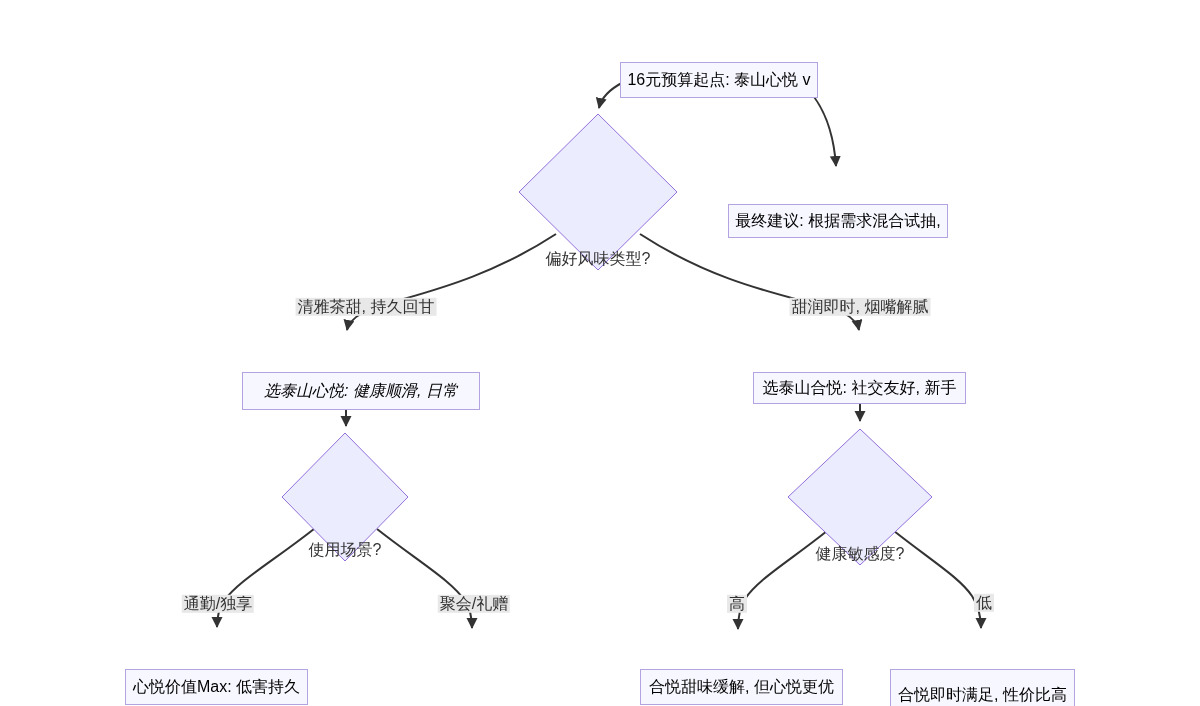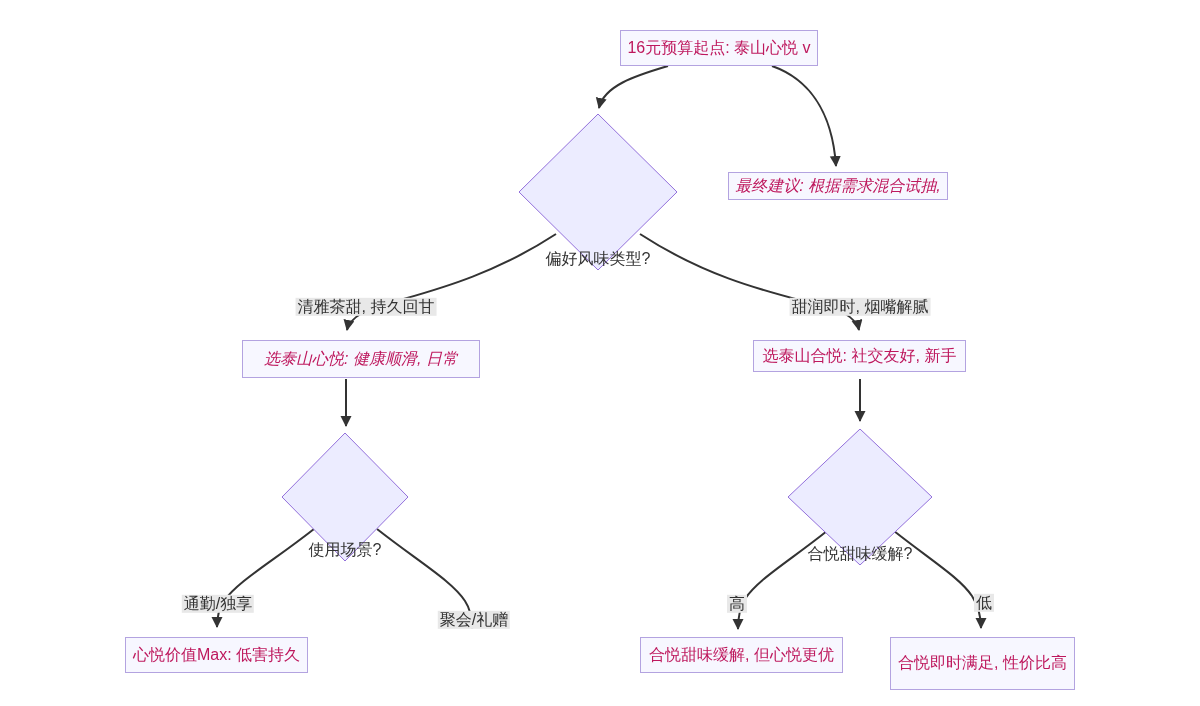--- a/index.html
+++ b/index.html
@@ -28,24 +28,25 @@
     stroke-width: 2px;
   }
   .rect-node {
     position: absolute;
     box-sizing: border-box;
     background: #f7f7ff;
     border: 1px solid #b3a3e0;
     display: flex;
     align-items: center;
     justify-content: center;
-    color: #be185d;
+    color: #000000;
     font-size: 16px;
     white-space: nowrap;
     z-index: 2;
+    margin-top: 32px;
   }
   .diamond-node {
     position: absolute;
     display: flex;
     align-items: flex-end;
     justify-content: center;
     color: #333333;
     font-size: 16px;
     white-space: nowrap;
     z-index: 2;
@@ -98,21 +99,21 @@
     <path class="edge" d="M 314 529 C 272 562, 238 581, 224 601 C 218 610, 217 619, 217 627" marker-end="url(#arrow)"></path>
     <path class="edge" d="M 377 529 C 419 562, 452 581, 465 601 C 471 610, 472 619, 472 628" marker-end="url(#arrow)"></path>
     <path class="edge" d="M 827 531 C 788 562, 757 580, 745 599 C 739 609, 738 618, 738 629" marker-end="url(#arrow)"></path>
     <path class="edge" d="M 894 531 C 932 561, 960 578, 972 596 C 979 607, 981 617, 981 628" marker-end="url(#arrow)"></path>
   </svg>
 
   <div class="rect-node" style="left:620px; top:30px; width:198px; height:36px;">
     <span class="node-label">16元预算起点: 泰山心悦 v</span>
   </div>
 
-  <div class="rect-node" style="left:728px; top:172px; width:220px; height:28px;font-style:italic;">
+  <div class="rect-node" style="left:728px; top:172px; width:220px; height:34px;">
     <span class="node-label">最终建议: 根据需求混合试抽,</span>
   </div>
 
   <div class="rect-node" style="left:242px; top:340px; width:238px; height:38px;font-style:italic;">
     <span class="node-label">选泰山心悦: 健康顺滑, 日常</span>
   </div>
 
   <div class="rect-node" style="left:753px; top:340px; width:213px; height:32px;">
     <span class="node-label">选泰山合悦: 社交友好, 新手</span>
   </div>
@@ -141,23 +142,23 @@
     <svg class="diamond-shape" viewBox="0 0 100 100" preserveAspectRatio="none">
       <polygon points="50,0 100,50 50,100 0,50" vector-effect="non-scaling-stroke"></polygon>
     </svg>
     <span class="node-label">使用场景?</span>
   </div>
 
   <div class="diamond-node" style="left:788px; top:429px; width:144px; height:136px;">
     <svg class="diamond-shape" viewBox="0 0 100 100" preserveAspectRatio="none">
       <polygon points="50,0 100,50 50,100 0,50" vector-effect="non-scaling-stroke"></polygon>
     </svg>
-    <span class="node-label">合悦甜味缓解?</span>
+    <span class="node-label">健康敏感度?</span>
   </div>
 
   <div class="edge-label" style="left:366px; top:307px;">清雅茶甜, 持久回甘</div>
   <div class="edge-label" style="left:860px; top:307px;">甜润即时, 烟嘴解腻</div>
   <div class="edge-label" style="left:218px; top:604px;">通勤/独享</div>
-  <div class="edge-label" style="left:474px; top:604px;margin-top:16px;">聚会/礼赠</div>
+  <div class="edge-label" style="left:474px; top:604px;">聚会/礼赠</div>
   <div class="edge-label" style="left:737px; top:604px;">高</div>
   <div class="edge-label" style="left:984px; top:603px;">低</div>
 
 </div>
 
 </body></html>

